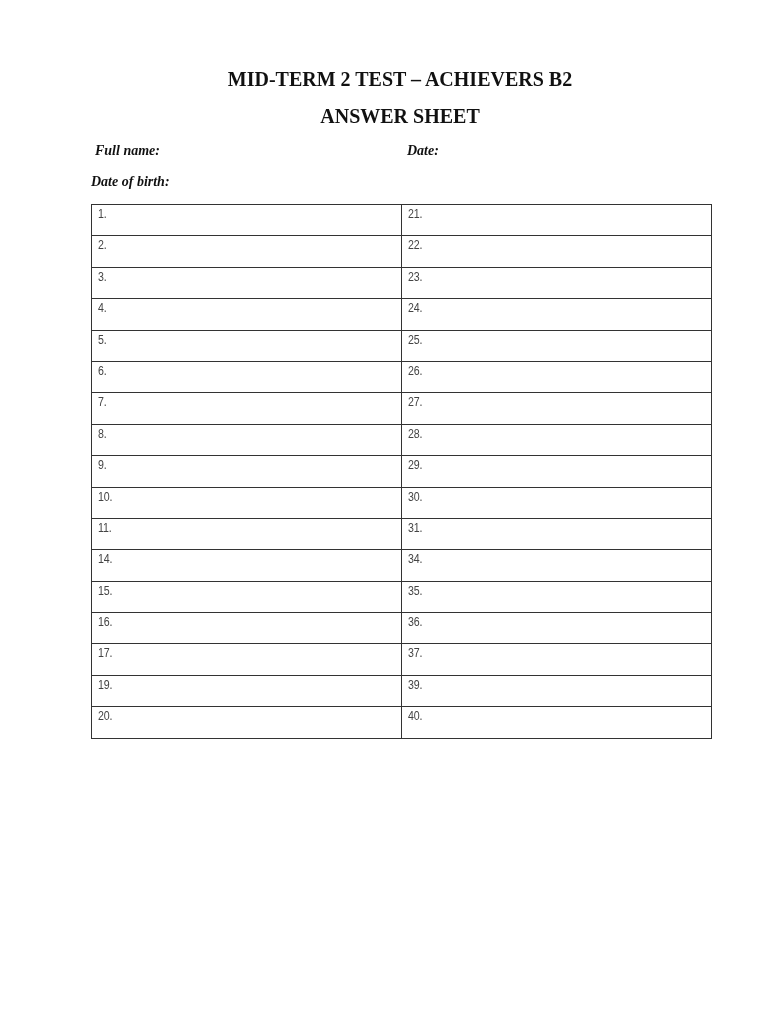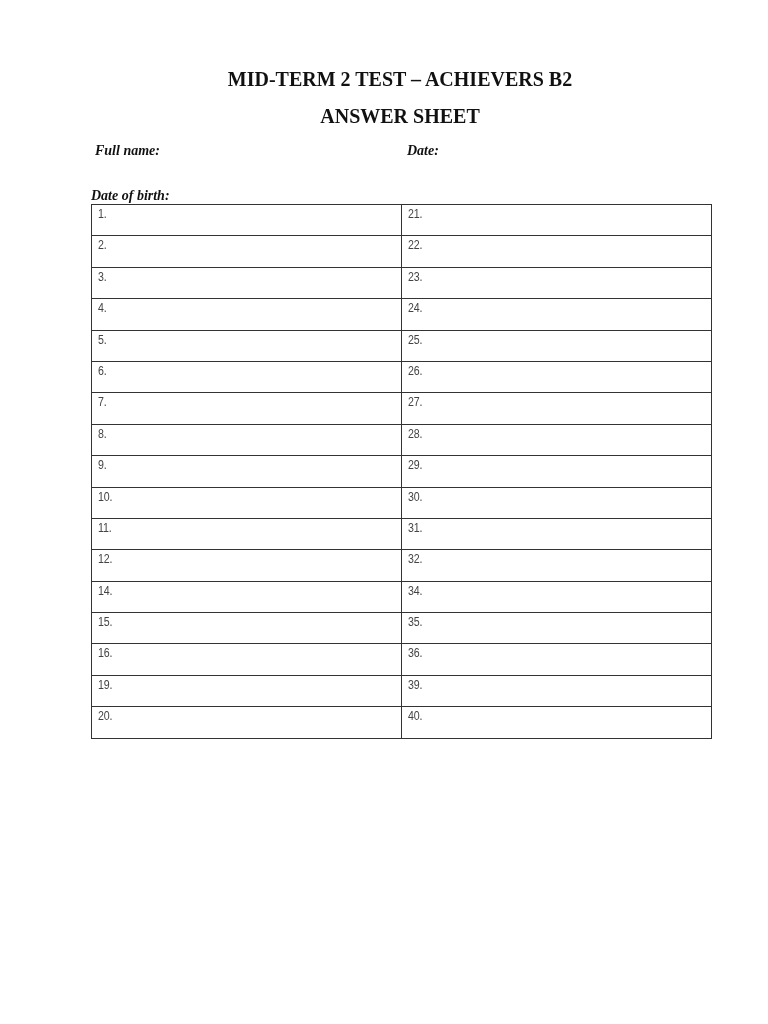--- a/index.html
+++ b/index.html
@@ -3,21 +3,21 @@
   <meta charset="utf-8">
   <style>
     html, body { margin: 0; padding: 0; background: #ffffff; }
     body { width: 768px; height: 1024px; position: relative; overflow: hidden; font-family: "Liberation Serif", serif; color: #111; }
     .title { position: absolute; left: 0; width: 800px; text-align: center; font-weight: bold; font-size: 20px; }
     #t1 { top: 68px; }
     #t2 { top: 105px; }
     .lbl { position: absolute; font-style: italic; font-weight: bold; font-size: 14px; }
     #fullname { left: 95px; top: 143px; }
     #cls { left: 407px; top: 143px; }
-    #dob { left: 91px; top: 188px; }
+    #dob { left: 91px; top: 174px; }
     table { position: absolute; left: 91px; top: 204px; width: 621px; border-collapse: collapse; }
     td { border: 1.3px solid #333; height: 30.4px; padding: 0 0 0 6px; vertical-align: top; font-family: "Liberation Sans Narrow", "Liberation Sans", sans-serif; font-size: 12.5px; color: #444; letter-spacing: -0.2px; }
     td span { display: inline-block; margin-top: 2px; transform: scaleX(0.85); transform-origin: left; }
     td.left { width: 303px; }
   </style>
 </head>
 <body>
 
 <div id="t1" class="title">MID-TERM 2 TEST – ACHIEVERS B2</div>
 <div id="t2" class="title">ANSWER SHEET</div>
@@ -66,34 +66,34 @@
       </tr>
       <tr>
         <td class="left"><span>10.</span></td>
         <td><span>30.</span></td>
       </tr>
       <tr>
         <td class="left"><span>11.</span></td>
         <td><span>31.</span></td>
       </tr>
       <tr>
-        <td class="left"><span>12.</span></td>
-        <td><span>32.</span></td>
-      </tr>
-      <tr>
         <td class="left"><span>14.</span></td>
         <td><span>34.</span></td>
       </tr>
       <tr>
         <td class="left"><span>15.</span></td>
         <td><span>35.</span></td>
       </tr>
       <tr>
         <td class="left"><span>16.</span></td>
         <td><span>36.</span></td>
+      </tr>
+      <tr>
+        <td class="left"><span>17.</span></td>
+        <td><span>37.</span></td>
       </tr>
       <tr>
         <td class="left"><span>19.</span></td>
         <td><span>39.</span></td>
       </tr>
       <tr>
         <td class="left"><span>20.</span></td>
         <td><span>40.</span></td>
       </tr>
     </tbody>

